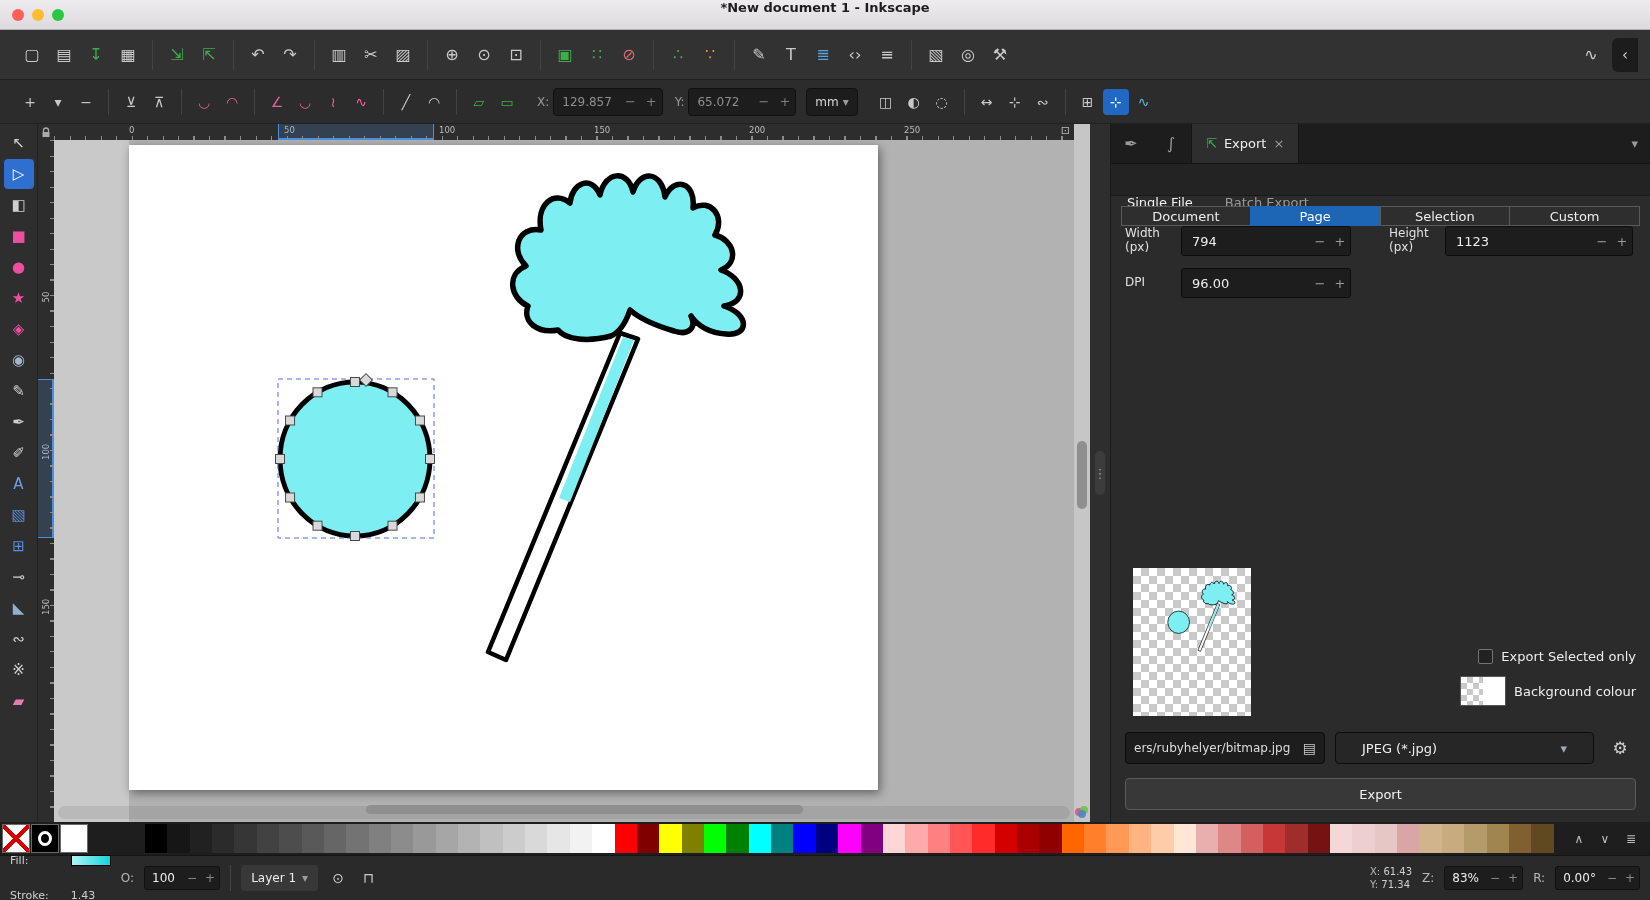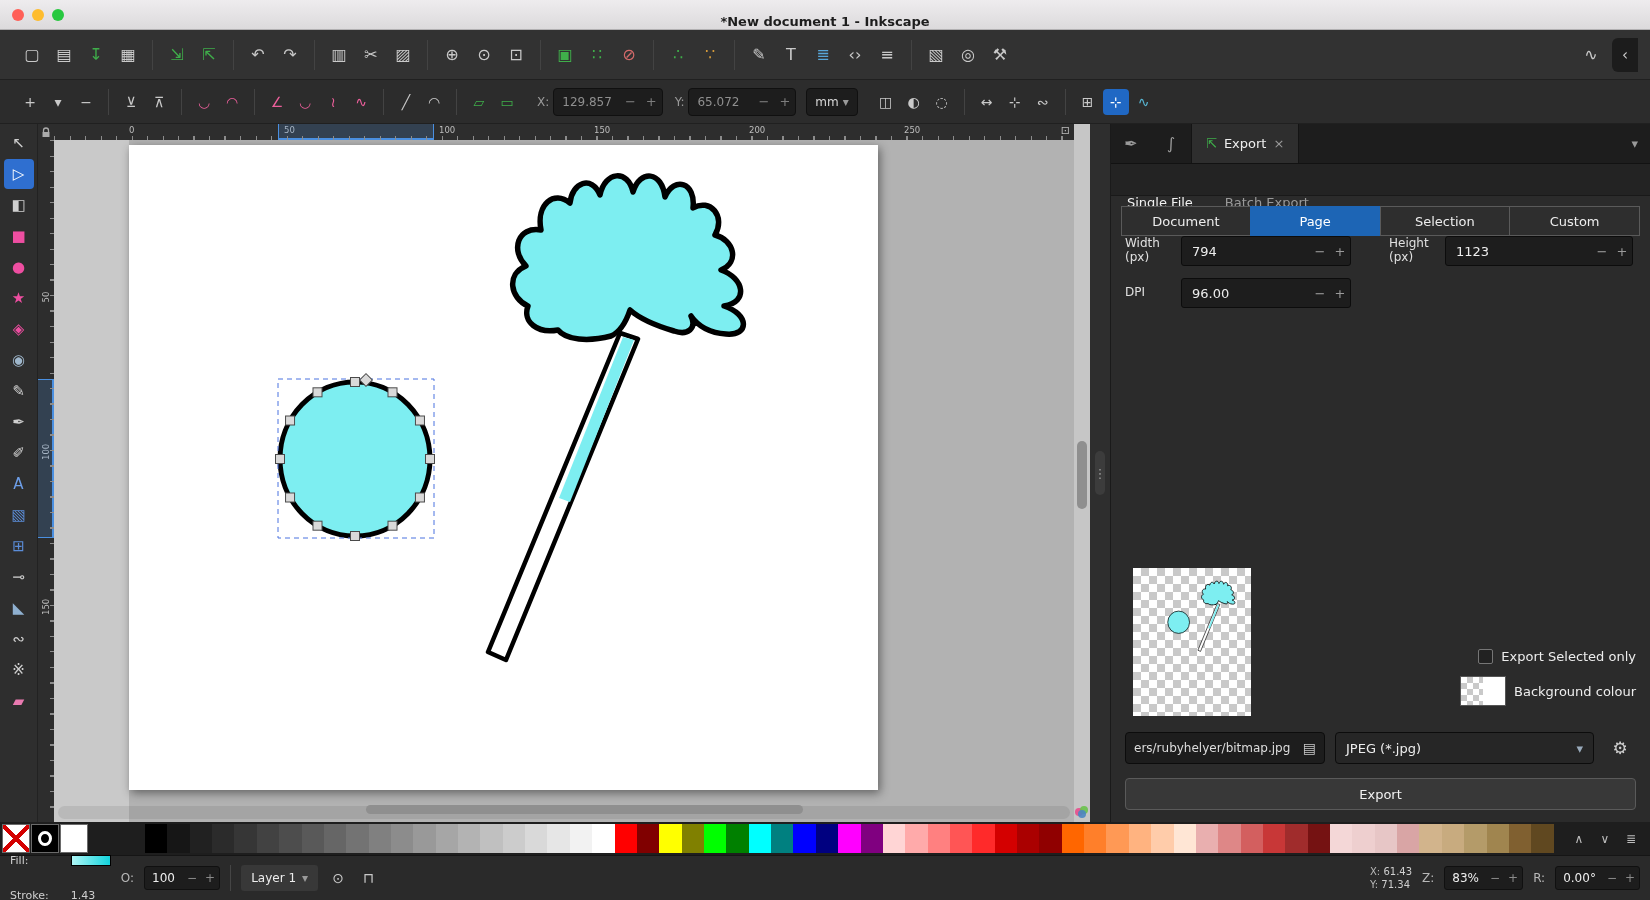--- a/index.html
+++ b/index.html
@@ -1,20 +1,20 @@
 <!DOCTYPE html>
 <html><head>
 <meta charset="utf-8">
 <style>
   * { box-sizing: border-box; margin: 0; padding: 0; }
   html,body { width:1650px; height:900px; overflow:hidden; }
   body { font-family:"DejaVu Sans","Liberation Sans",sans-serif; background:#2e2e2e; color:#cfcfcf; user-select:none; }
 
   
-  .titlebar{height:30px;background:linear-gradient(#eeecee,#dcdadc);border-bottom:1px solid #b2b0b2;display:flex;align-items:flex-end;position:relative;}
+  .titlebar{height:30px;background:linear-gradient(#eeecee,#dcdadc);border-bottom:1px solid #b2b0b2;display:flex;align-items:flex-start;position:relative;}
   .traffic{position:absolute;left:12px;top:9px;display:flex;gap:8px;}
   .light{width:12px;height:12px;border-radius:50%;}
   .title{flex:1;text-align:center;font-size:13px;font-weight:bold;color:#1d1d1d;}
 
   
   .command-bar{height:50px;background:#323232;border-bottom:1px solid #202020;display:flex;align-items:center;padding:0 8px;}
   .icon-group{display:flex;align-items:center;gap:2px;padding:0 9px;border-right:1px solid #434343;}
   .icon-group:last-child{border-right:none;}
   .tb-btn{width:30px;height:30px;display:flex;align-items:center;justify-content:center;font-size:16px;color:#c9c9c9;border-radius:4px;}
   .cmd-right{margin-left:auto;display:flex;align-items:center;gap:6px;padding-right:4px;}
@@ -68,21 +68,21 @@
   .dlg-tab-icon{width:40px;height:100%;display:flex;align-items:center;justify-content:center;font-size:16px;color:#9a9a9a;position:relative;}
   .export-tab{display:flex;align-items:center;gap:7px;height:100%;padding:0 14px;background:#2e2e2e;color:#eee;font-size:13px;border-right:1px solid #141414;border-left:1px solid #141414;}
   .export-tab .x{color:#9a9a9a;font-size:13px;}
   .dlg-chevron{margin-left:auto;padding:0 12px;color:#9a9a9a;font-size:13px;}
 
   .file-tabs{height:32px;display:flex;background:#232323;border-bottom:1px solid #191919;}
   .file-tab{padding:0 16px;display:flex;align-items:center;font-size:13px;color:#9a9a9a;margin-top:38px;}
   .file-tab.active{background:#303030;color:#f2f2f2;}
 
   .area-row{display:grid;grid-template-columns:repeat(4,1fr);margin:10px 10px 0;}
-  .area-btn{height:30px;border:1px solid #5a5a5a;margin-left:-1px;background:#2e2e2e;color:#ededed;font-size:13px;display:flex;align-items:center;justify-content:center;}
+  .area-btn{height:20px;border:1px solid #5a5a5a;margin-left:-1px;background:#2e2e2e;color:#ededed;font-size:13px;display:flex;align-items:center;justify-content:center;}
   .area-btn:first-child{margin-left:0;}
   .area-btn.active{background:#1d65b5;border-color:#1d65b5;color:#fff;}
 
   .img-size-label{margin:18px 14px 10px;font-size:13px;font-weight:bold;color:#f2f2f2;}
   .size-row{display:flex;align-items:center;margin:0 14px 12px;gap:8px;}
   .size-label{width:48px;font-size:12px;color:#e0e0e0;line-height:1.15;}
   .in-box{display:flex;align-items:center;background:#1d1d1d;border:1px solid #0c0c0c;border-radius:3px;height:30px;width:170px;}
   .in-box .val{flex:1;padding:0 10px;font-size:13px;color:#ededed;}
   .in-box .stp{width:20px;text-align:center;color:#9a9a9a;font-size:13px;}
   .size-gap{width:22px;}
@@ -92,21 +92,21 @@
   .preview-row{display:flex;margin:0 14px;align-items:flex-end;}
   .preview{width:118px;height:148px;margin-left:8px;background-image:linear-gradient(45deg,#c9c9c9 25%,transparent 25%,transparent 75%,#c9c9c9 75%),linear-gradient(45deg,#c9c9c9 25%,transparent 25%,transparent 75%,#c9c9c9 75%);background-color:#fff;background-size:16px 16px;background-position:0 0,8px 8px;}
   .right-col{margin-left:auto;display:flex;flex-direction:column;align-items:flex-end;gap:12px;padding-bottom:10px;}
   .check-row{display:flex;align-items:center;gap:8px;font-size:13px;color:#ededed;}
   .checkbox{width:15px;height:15px;border:1px solid #767676;background:#222;border-radius:2px;}
   .bg-swatch{width:46px;height:30px;border:1px solid #555;background-image:linear-gradient(90deg,transparent 50%,#fff 50%),linear-gradient(45deg,#c9c9c9 25%,transparent 25%,transparent 75%,#c9c9c9 75%),linear-gradient(45deg,#c9c9c9 25%,transparent 25%,transparent 75%,#c9c9c9 75%);background-color:#fff;background-size:100% 100%,12px 12px,12px 12px;background-position:0 0,0 0,6px 6px;}
 
   .file-row{display:flex;margin:16px 14px 0;gap:10px;align-items:flex-end;}
   .filename{width:200px;height:32px;background:#1d1d1d;border:1px solid #0c0c0c;border-radius:4px;display:flex;align-items:center;padding:0 8px;font-size:12px;color:#ddd;white-space:nowrap;overflow:hidden;}
   .filename .folder{margin-left:auto;color:#c9c9c9;font-size:14px;padding-left:6px;}
-  .format-dd{flex:1;height:32px;background:#262626;border:1px solid #0c0c0c;border-radius:4px;display:flex;align-items:center;padding:0 10px;font-size:13px;color:#ededed;}
+  .format-dd{flex:1;height:32px;background:#262626;border:1px solid #0c0c0c;border-radius:4px;display:flex;align-items:center;padding:0 26px;font-size:13px;color:#ededed;}
   .format-dd .caret{margin-left:auto;color:#9ab;}
   .gear-btn{width:32px;height:32px;display:flex;align-items:center;justify-content:center;color:#cfcfcf;font-size:17px;}
   .export-btn{margin:14px 14px 12px;height:32px;background:#383838;border:1px solid #5a5a5a;border-radius:4px;color:#f2f2f2;font-size:13px;display:flex;align-items:center;justify-content:center;}
 
   
   .palette-row{height:33px;background:#1e1e1e;display:flex;align-items:stretch;padding:2px 2px;}
   .quick{width:28px;border:1px solid #6a6a6a;margin-right:1px;}
   .none-swatch{background:linear-gradient(45deg,transparent 44%,#d40000 44%,#d40000 56%,transparent 56%),linear-gradient(-45deg,transparent 44%,#d40000 44%,#d40000 56%,transparent 56%),#fff;}
   .stroke-quick{background:#000;position:relative;}
   .stroke-quick::after{content:"";position:absolute;inset:6px;border:3px solid #fff;border-radius:50%;}

